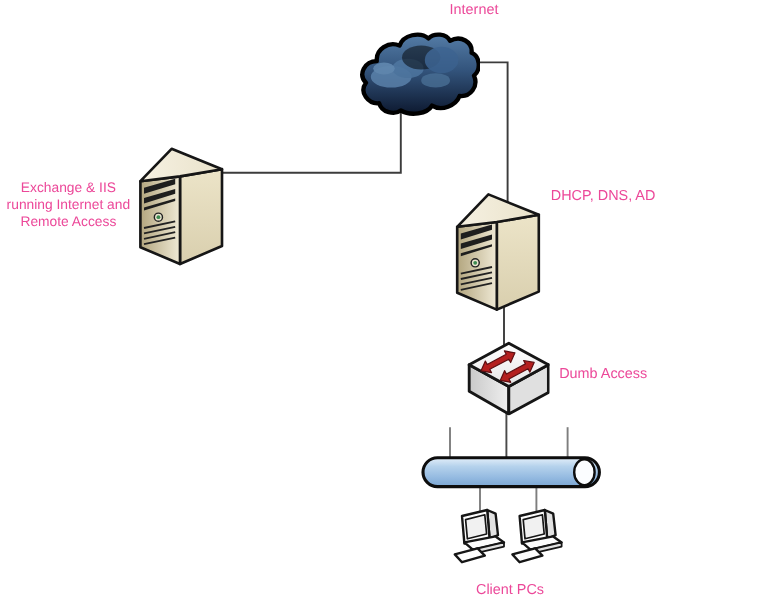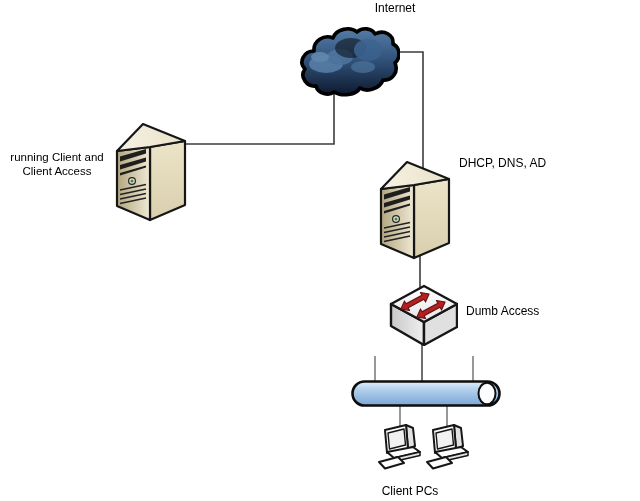--- a/index.html
+++ b/index.html
@@ -2,21 +2,21 @@
 <html><head>
 <meta charset="utf-8">
 <style>
   html,body{margin:0;padding:0;background:#fff;}
   .canvas{
     position:relative;width:640px;height:501px;background:#ffffff;overflow:hidden;
     font-family:"Liberation Sans", sans-serif;color:#2b2b2b;
   }
   .layer{position:absolute;left:0;top:0;}
   .icon{position:absolute;}
-  .lbl{position:absolute;font-size:12px;line-height:14px;color:#000000;white-space:nowrap;}
+  .lbl{position:absolute;font-size:12px;line-height:14px;color:#ec4899;white-space:nowrap;}
   .lbl.center{text-align:center;white-space:normal;}
   .multiline{font-size:11.5px;}
 </style>
 </head>
 <body>
 
 <div class="canvas">
 
   <svg class="layer" width="640" height="501">
     <defs>
@@ -157,23 +157,24 @@
       <polygon points="11,12 27,8 28.5,24 12.5,28" fill="#f1f1f1" stroke-width="1.4"></polygon>
       <polygon points="10,31 36,26 43,31 17,37" fill="#fdfdfd"></polygon>
       <polygon points="17,37 43,31 43,34.5 17,40.5" fill="#e2e2e2" stroke-width="1.5"></polygon>
       <polygon points="2,41 21,36 27,42 8,47.5" fill="#fdfdfd"></polygon>
     </g>
   </svg>
 
   <div class="lbl center" style="left:355px;top:1px;width:80px">Internet</div>
 
   <div class="lbl center multiline" style="left:0px;top:150px;width:114px">
-    <div>running Client and</div>
-    <div>Client Access</div>
+    <div>Exchange &amp; IIS</div>
+    <div>running Internet and</div>
+    <div>Remote Access</div>
   </div>
 
   <div class="lbl" style="left:459px;top:156px">DHCP, DNS, AD</div>
 
   <div class="lbl" style="left:466px;top:304px">Dumb Access</div>
 
-  <div class="lbl center" style="left:360px;top:484px;width:100px">Client PCs</div>
+  <div class="lbl center" style="left:375px;top:484px;width:100px">Client PCs</div>
 
 </div>
 
 </body></html>

